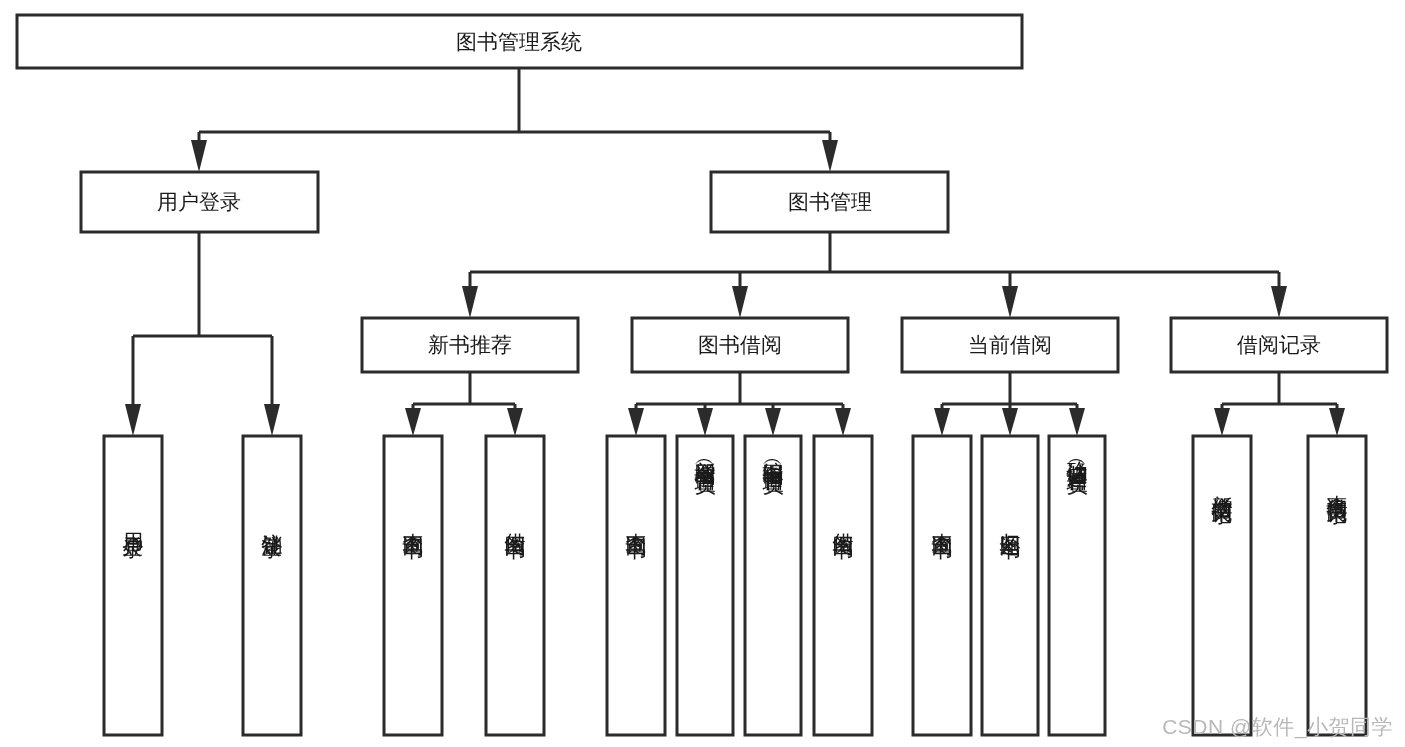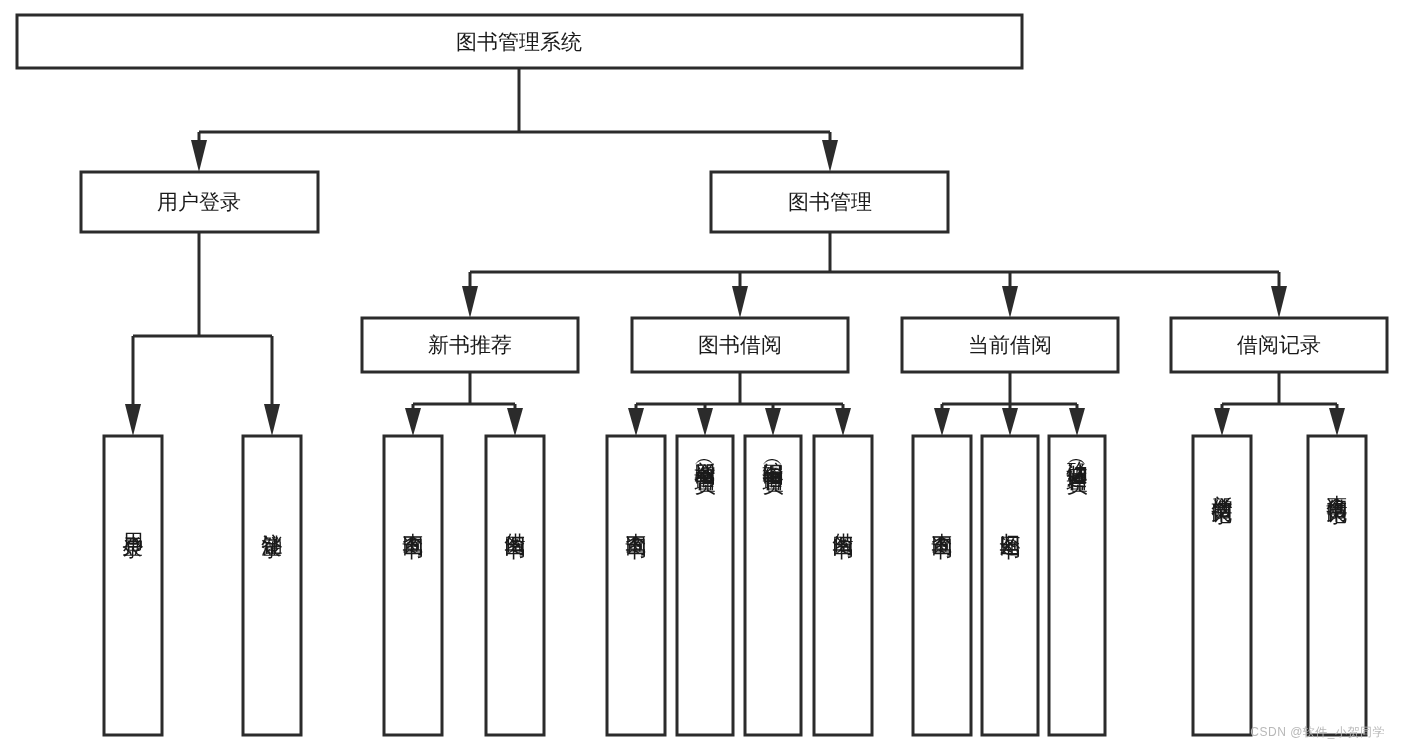--- a/index.html
+++ b/index.html
@@ -58,24 +58,24 @@
     text-orientation: upright;
     font-family: "Liberation Sans", "DejaVu Sans", sans-serif;
     font-size: 21px;
     color: #1a1a1a;
     line-height: 1.05;
     letter-spacing: 2px;
     white-space: nowrap;
   }
   .watermark {
     position: absolute;
-    right: 20px;
+    right: 12px;
     bottom: 6px;
     font-family: "Liberation Sans", "DejaVu Sans", sans-serif;
-    font-size: 12px;
+    font-size: 21px;
     color: #b8b8b8;
     letter-spacing: 0.5px;
     user-select: none;
   }
 </style>
 </head>
 <body>
 
 <div id="diagram-root">
 

